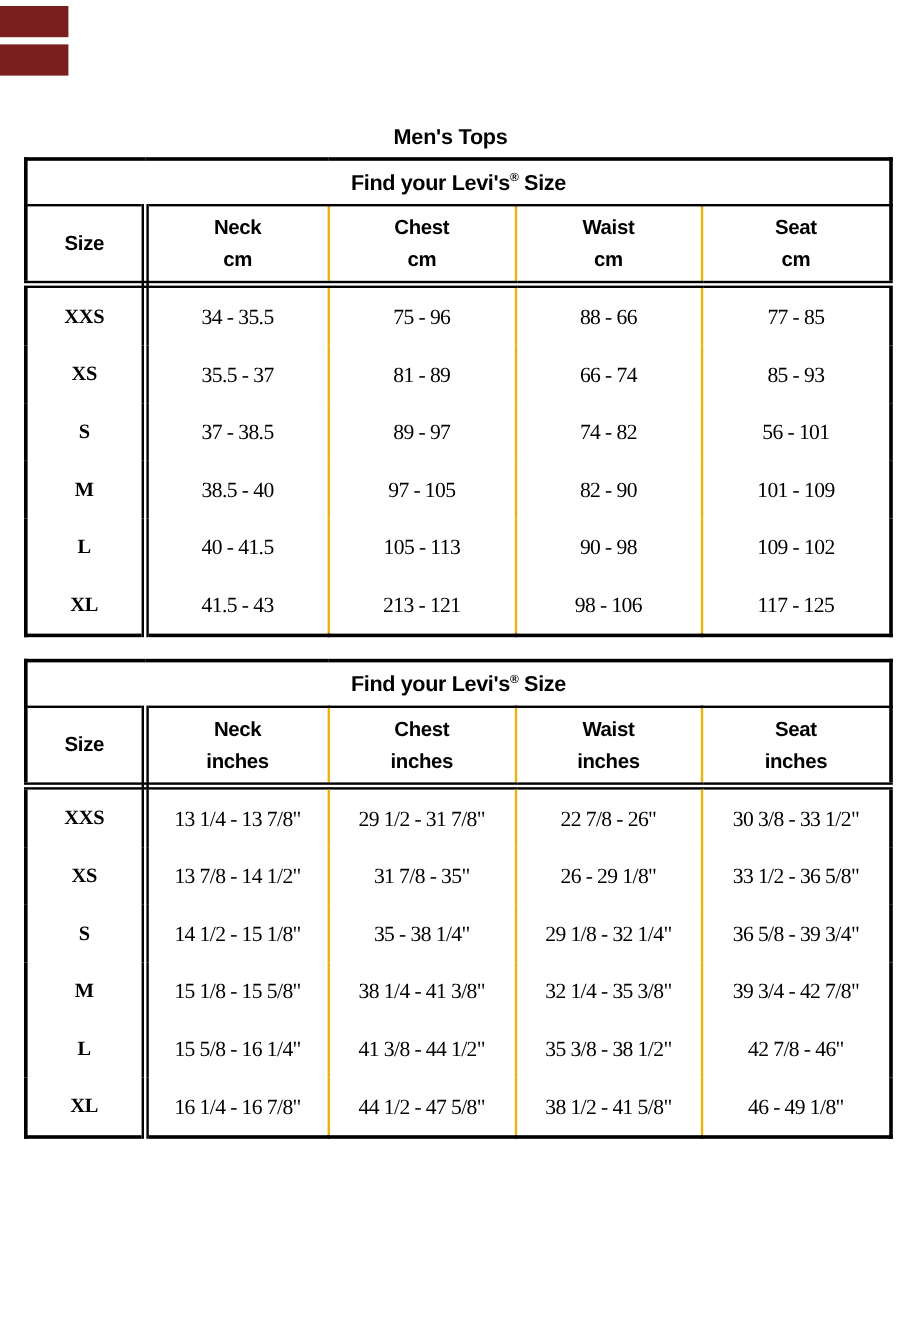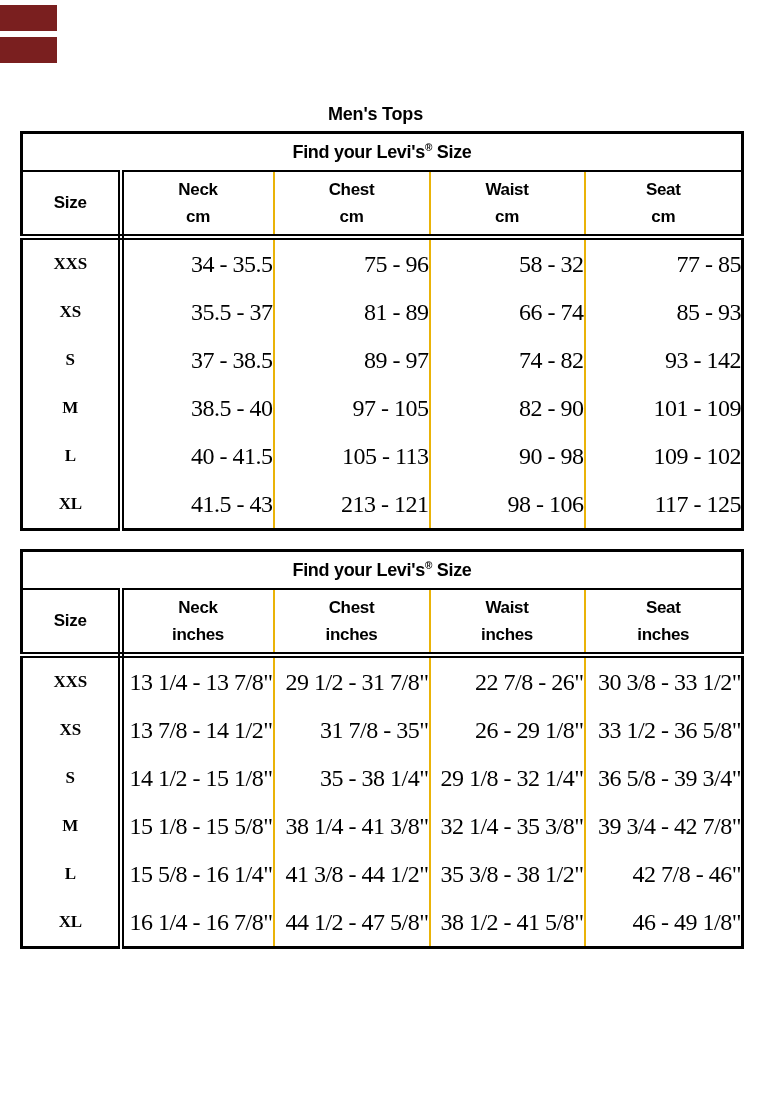--- a/index.html
+++ b/index.html
@@ -56,24 +56,23 @@
     height: 48px;
     vertical-align: middle; text-align: center;
     padding: 0;
     font-family: Liberation Serif, serif;
   }
   tbody th.size-col {
     font-size: 17px; font-weight: 700;
     letter-spacing: -0.2px;
   }
   tbody td {
-    font-size: 24px; font-weight: 400;
+    font-size: 18px; font-weight: 400;
     letter-spacing: -0.5px;
     white-space: nowrap;
-    text-align: right;
   }
 </style>
 </head>
 <body>
 
 <div class="corner-mark m1" style="background: rgb(122, 31, 31);"></div>
 <div class="corner-mark m2" style="background: rgb(122, 31, 31);"></div>
 
 <div class="page-title">Men's Tops</div>
 
@@ -107,36 +106,36 @@
           <div class="col-name">Seat</div>
           <div class="col-unit">cm</div>
         </th>
       </tr>
   </thead>
   <tbody>
       <tr>
         <th class="size-col">XXS</th>
         <td class="val-col">34 - 35.5</td>
         <td class="val-col">75 - 96</td>
-        <td class="val-col">58 - 32</td>
+        <td class="val-col">88 - 66</td>
         <td class="val-col">77 - 85</td>
       </tr>
       <tr>
         <th class="size-col">XS</th>
         <td class="val-col">35.5 - 37</td>
         <td class="val-col">81 - 89</td>
         <td class="val-col">66 - 74</td>
         <td class="val-col">85 - 93</td>
       </tr>
       <tr>
         <th class="size-col">S</th>
         <td class="val-col">37 - 38.5</td>
         <td class="val-col">89 - 97</td>
         <td class="val-col">74 - 82</td>
-        <td class="val-col">93 - 142</td>
+        <td class="val-col">56 - 101</td>
       </tr>
       <tr>
         <th class="size-col">M</th>
         <td class="val-col">38.5 - 40</td>
         <td class="val-col">97 - 105</td>
         <td class="val-col">82 - 90</td>
         <td class="val-col">101 - 109</td>
       </tr>
       <tr>
         <th class="size-col">L</th>

